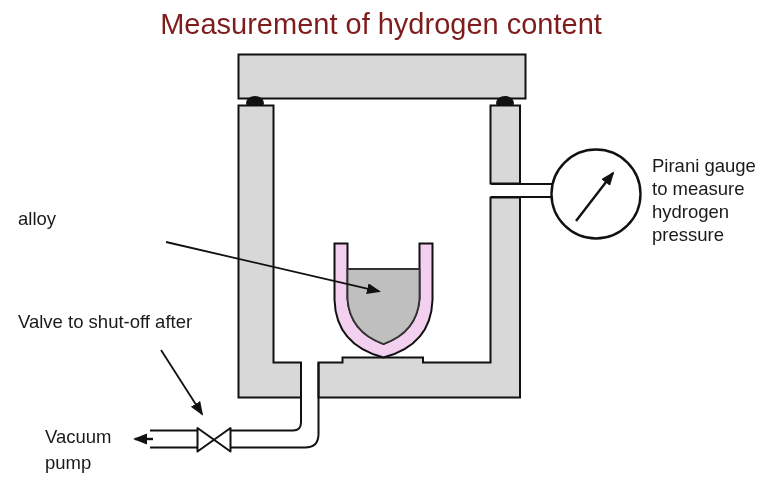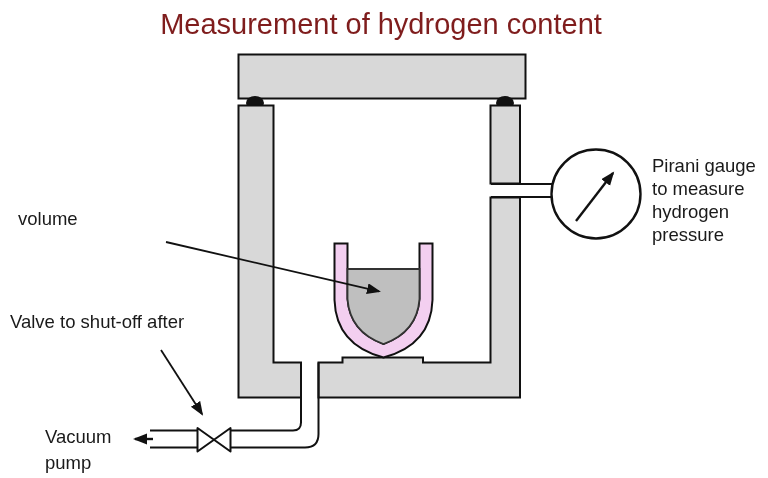--- a/index.html
+++ b/index.html
@@ -9,21 +9,21 @@
   }
   .stage svg{position:absolute;left:0;top:0;}
   .title{
     position:absolute;top:7px;left:0;width:762px;text-align:center;
     font-size:29px;line-height:34px;font-weight:500;color:#7f1d1d;
     letter-spacing:0px;
   }
   .lbl{position:absolute;font-size:18.5px;line-height:23px;}
   .lbl .ln{display:block;white-space:nowrap;}
   .lbl-known{left:18px;top:207px;}
-  .lbl-valve{left:10px;top:310px;line-height:24px;}
+  .lbl-valve{left:18px;top:310px;line-height:24px;}
   .lbl-pump{left:45px;top:424px;line-height:26px;}
   .lbl-pirani{left:652px;top:154px;}
 </style>
 </head>
 <body>
 
 <div class="stage">
 
   <svg width="768" height="478" viewBox="0 0 768 478">
     <defs>
@@ -67,21 +67,21 @@
     <line x1="153" y1="439" x2="135" y2="439" stroke="#111" stroke-width="2.4" marker-end="url(#ah)"></line>
 
     <line x1="166" y1="242" x2="379" y2="291.4" stroke="#111" stroke-width="1.8" marker-end="url(#ah)"></line>
 
     <line x1="161" y1="350" x2="202" y2="414" stroke="#111" stroke-width="1.8" marker-end="url(#ah)"></line>
   </svg>
 
   <div class="title">Measurement of hydrogen content</div>
 
   <div class="lbl lbl-known">
-    <span class="ln">volume</span>
+    <span class="ln">alloy</span>
   </div>
 
   <div class="lbl lbl-valve">
     <span class="ln">Valve to shut-off after</span>
   </div>
 
   <div class="lbl lbl-pump">
     <span class="ln">Vacuum</span>
     <span class="ln">pump</span>
   </div>

